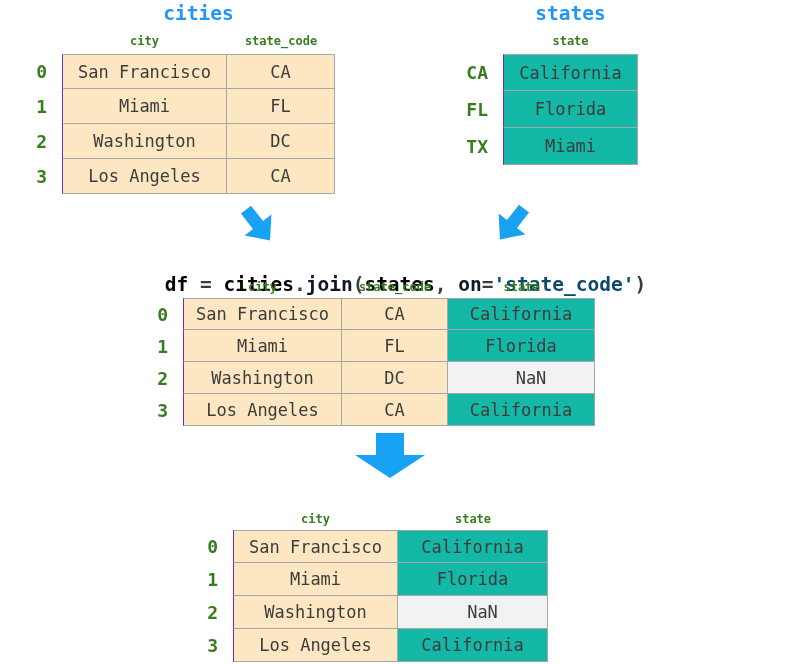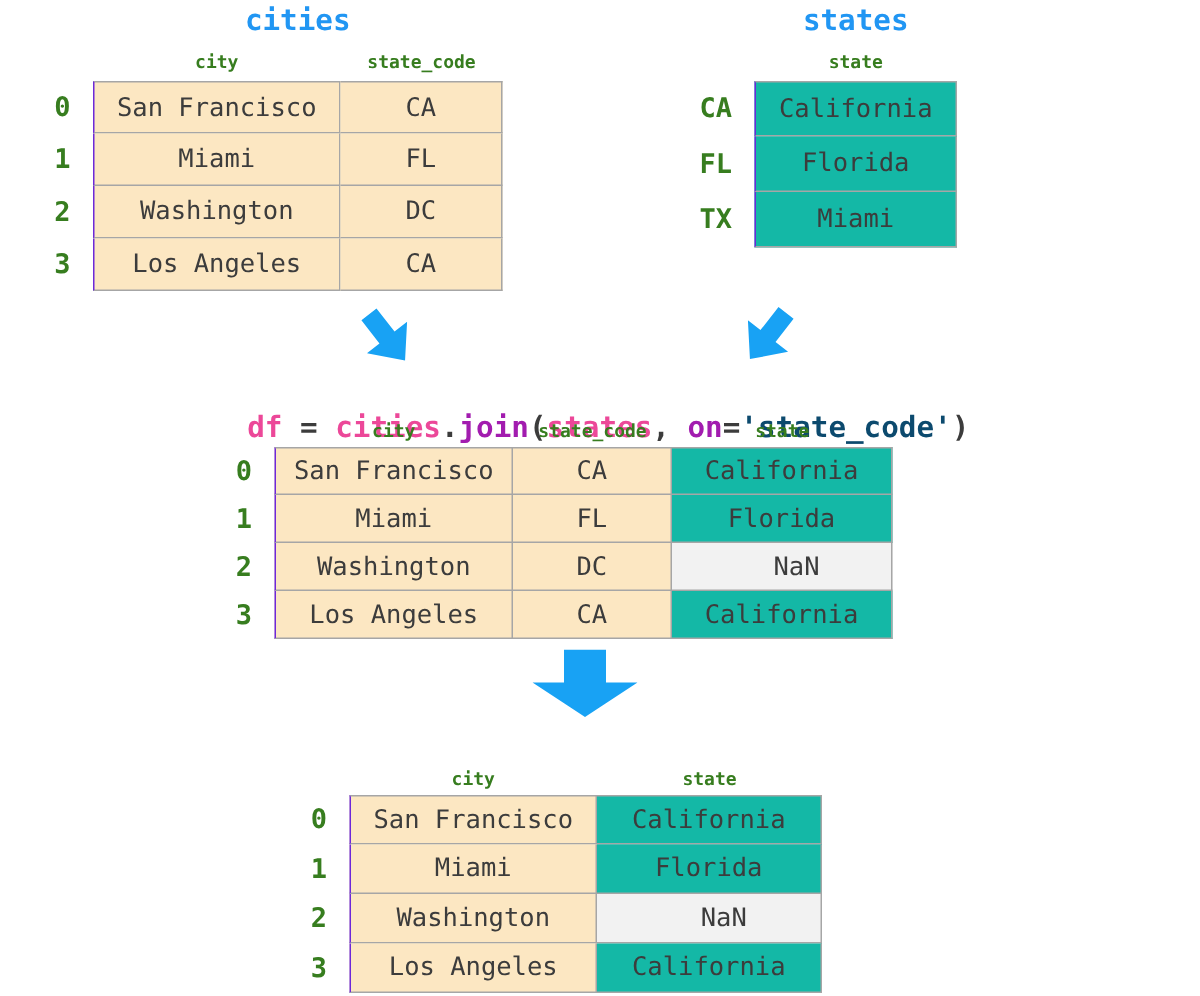--- a/index.html
+++ b/index.html
@@ -35,23 +35,23 @@
   .bl { border-left:1px solid #6d28d9; }
   .bt { border-top:1px solid #a6a6a6; }
   .bg-o { background:#fce7c2; }
   .bg-b { background:#14b8a6; }
   .bg-g { background:#f2f2f2;padding-left:20px; }
 
   .code {
     font-size:19.5px; font-weight:bold; line-height:26px;
     white-space:pre; text-align:center;
   }
-  .tok-blue   { color:#ec4899; }
+  .tok-blue   { color:#000000; }
   .tok-green  { color:#0c4a6e; }
-  .tok-orange { color:#a21caf; }
+  .tok-orange { color:#0f172a; }
   .tok-dark   { color:#3c3c3c; }
 
   .arrow svg { display:block; }
   .arrow-se svg { transform:rotate(-38deg); }
   .arrow-sw svg { transform:rotate(38deg); }
 </style>
 </head>
 <body>
 
 <div class="canvas">

